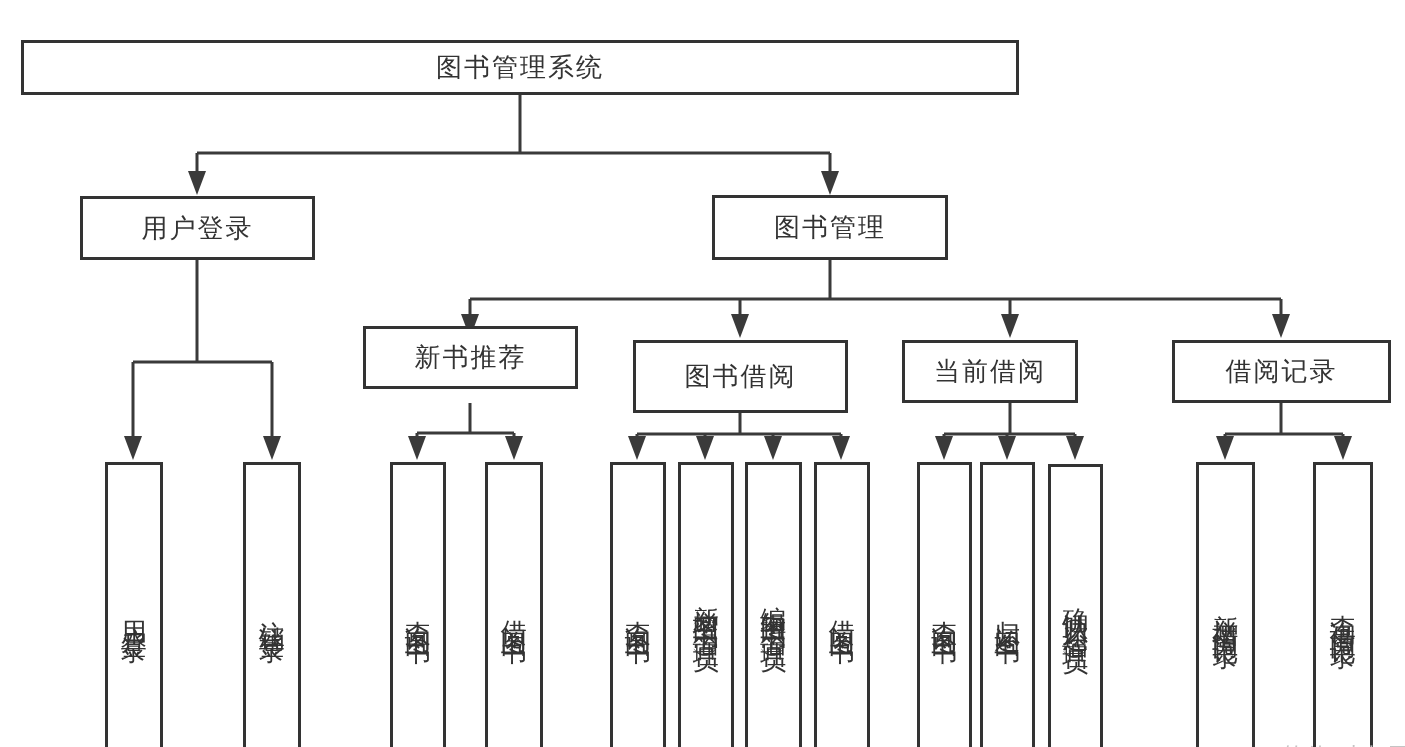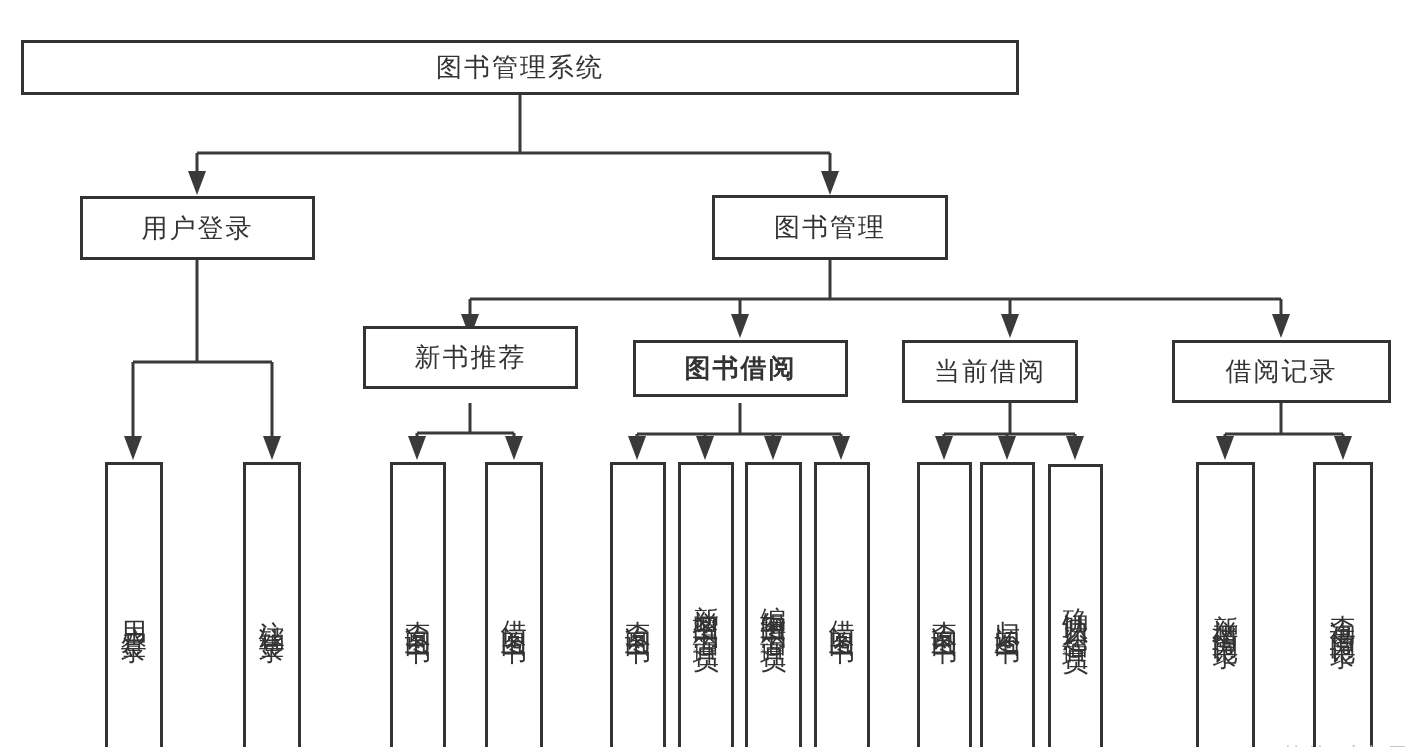--- a/index.html
+++ b/index.html
@@ -106,21 +106,21 @@
   <div class="box" style="left:80px; top:169px; width:235px; height:64px;">
     <span class="hlabel">用户登录</span>
   </div>
   <div class="box" style="left:712px; top:168px; width:236px; height:65px;">
     <span class="hlabel">图书管理</span>
   </div>
 
   <div class="box" style="left:363px; top:299px; width:215px; height:63px;">
     <span class="hlabel">新书推荐</span>
   </div>
-  <div class="box" style="left:633px; top:313px; width:215px; height:57px;font-weight:bold;">
+  <div class="box" style="left:633px; top:313px; width:215px; height:73px;">
     <span class="hlabel">图书借阅</span>
   </div>
   <div class="box" style="left:902px; top:313px; width:176px; height:63px;">
     <span class="hlabel">当前借阅</span>
   </div>
   <div class="box" style="left:1172px; top:313px; width:219px; height:63px;text-align:center;">
     <span class="hlabel">借阅记录</span>
   </div>
 
   <div class="box vbox" style="left:105px; top:435px; width:58px; height:300px;">

